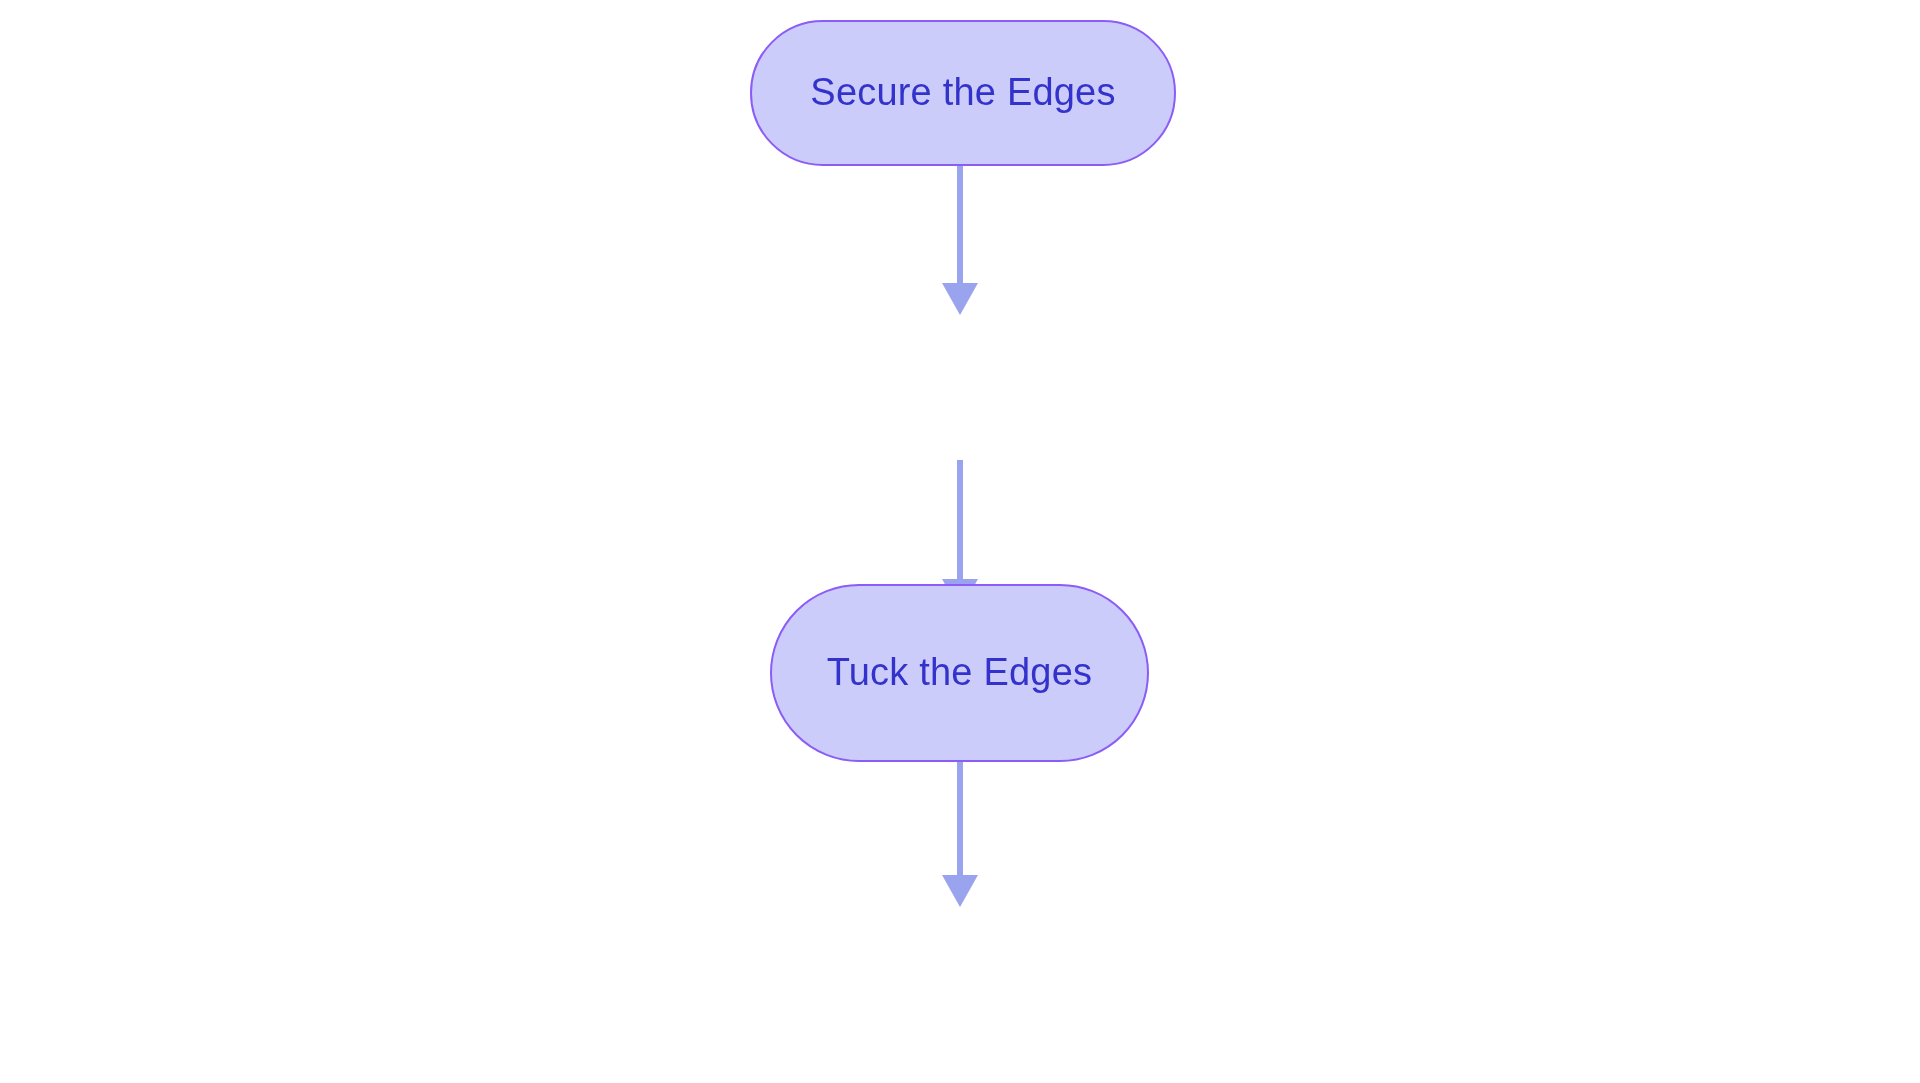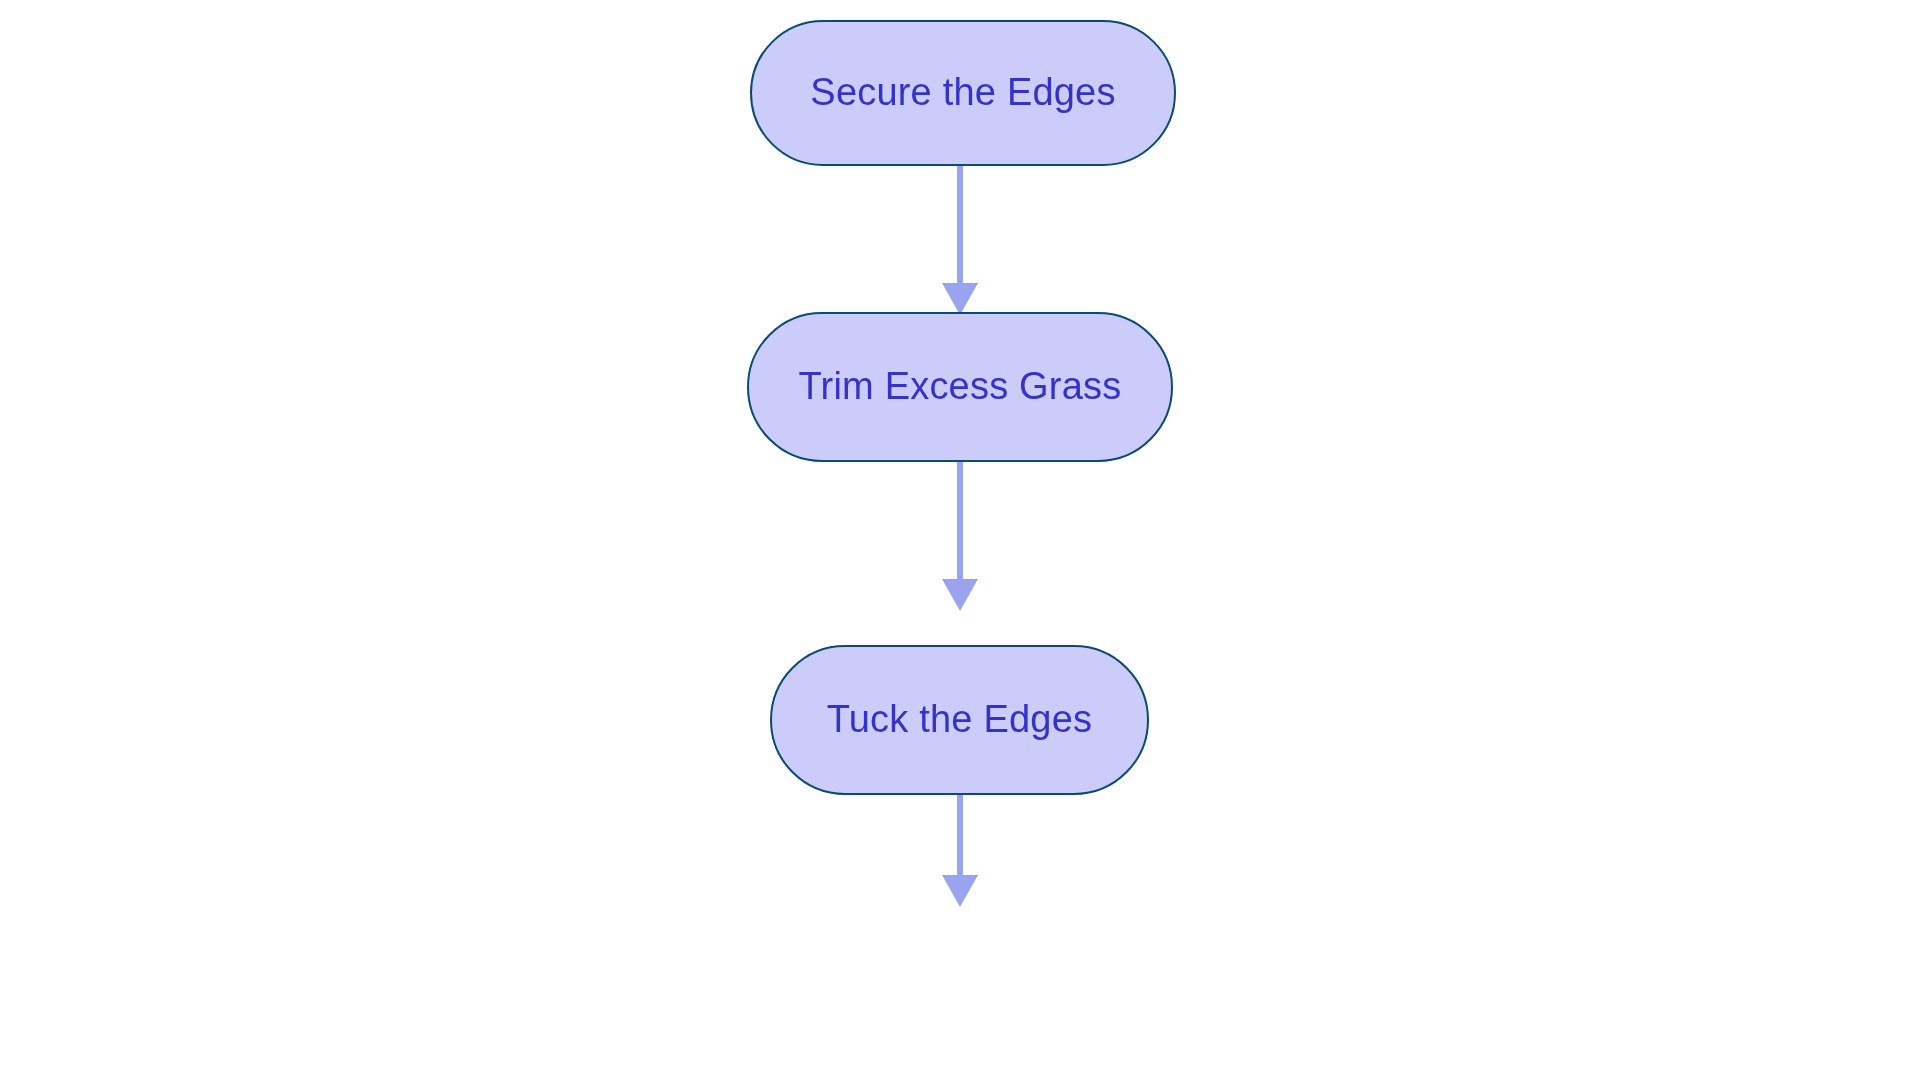--- a/index.html
+++ b/index.html
@@ -19,21 +19,21 @@
     position: relative;
     width: 1920px;
     height: 1083px;
     background: #ffffff;
   }
 
   .flow-node {
     position: absolute;
     box-sizing: border-box;
     background: #ccccfa;
-    border: 2px solid #0c4a6e;
+    border: 2px solid #8b5cf6;
     border-radius: 999px;
     display: flex;
     align-items: center;
     justify-content: center;
     z-index: 2;
   }
 
   .flow-node-label {
     color: #3333cc;
     font-family: "Liberation Sans", sans-serif;
@@ -47,21 +47,21 @@
   }
 
   
   #node-secure-the-edges {
     left: 750px;  top: 20px;   width: 426px; height: 146px;
   }
   #node-trim-excess-grass {
     left: 747px;  top: 312px;  width: 426px; height: 150px;
   }
   #node-tuck-the-edges {
-    left: 770px;  top: 645px;  width: 379px; height: 150px;
+    left: 770px;  top: 584px;  width: 379px; height: 178px;
   }
   #node-final-inspection {
     left: 768px;  top: 905px;  width: 385px; height: 152px;
   }
 
   
   .flow-arrow {
     position: absolute;
     z-index: 1;
     overflow: visible;
@@ -82,23 +82,20 @@
 
   <div class="flow-node" id="node-secure-the-edges">
     <span class="flow-node-label">Secure the Edges</span>
   </div>
 
   <svg class="flow-arrow" id="arrow-1" width="60" height="152" viewBox="0 0 60 152" aria-hidden="true">
     <line class="arrow-line" x1="30" y1="0" x2="30" y2="120" stroke="#9aa3ee" stroke-width="6"></line>
     <polygon class="arrow-head" points="12,119 48,119 30,151" fill="#9aa3ee"></polygon>
   </svg>
 
-  <div class="flow-node" id="node-trim-excess-grass">
-    <span class="flow-node-label">Trim Excess Grass</span>
-  </div>
 
   <svg class="flow-arrow" id="arrow-2" width="60" height="152" viewBox="0 0 60 152" aria-hidden="true">
     <line class="arrow-line" x1="30" y1="0" x2="30" y2="120" stroke="#9aa3ee" stroke-width="6"></line>
     <polygon class="arrow-head" points="12,119 48,119 30,151" fill="#9aa3ee"></polygon>
   </svg>
 
   <div class="flow-node" id="node-tuck-the-edges">
     <span class="flow-node-label">Tuck the Edges</span>
   </div>
 

